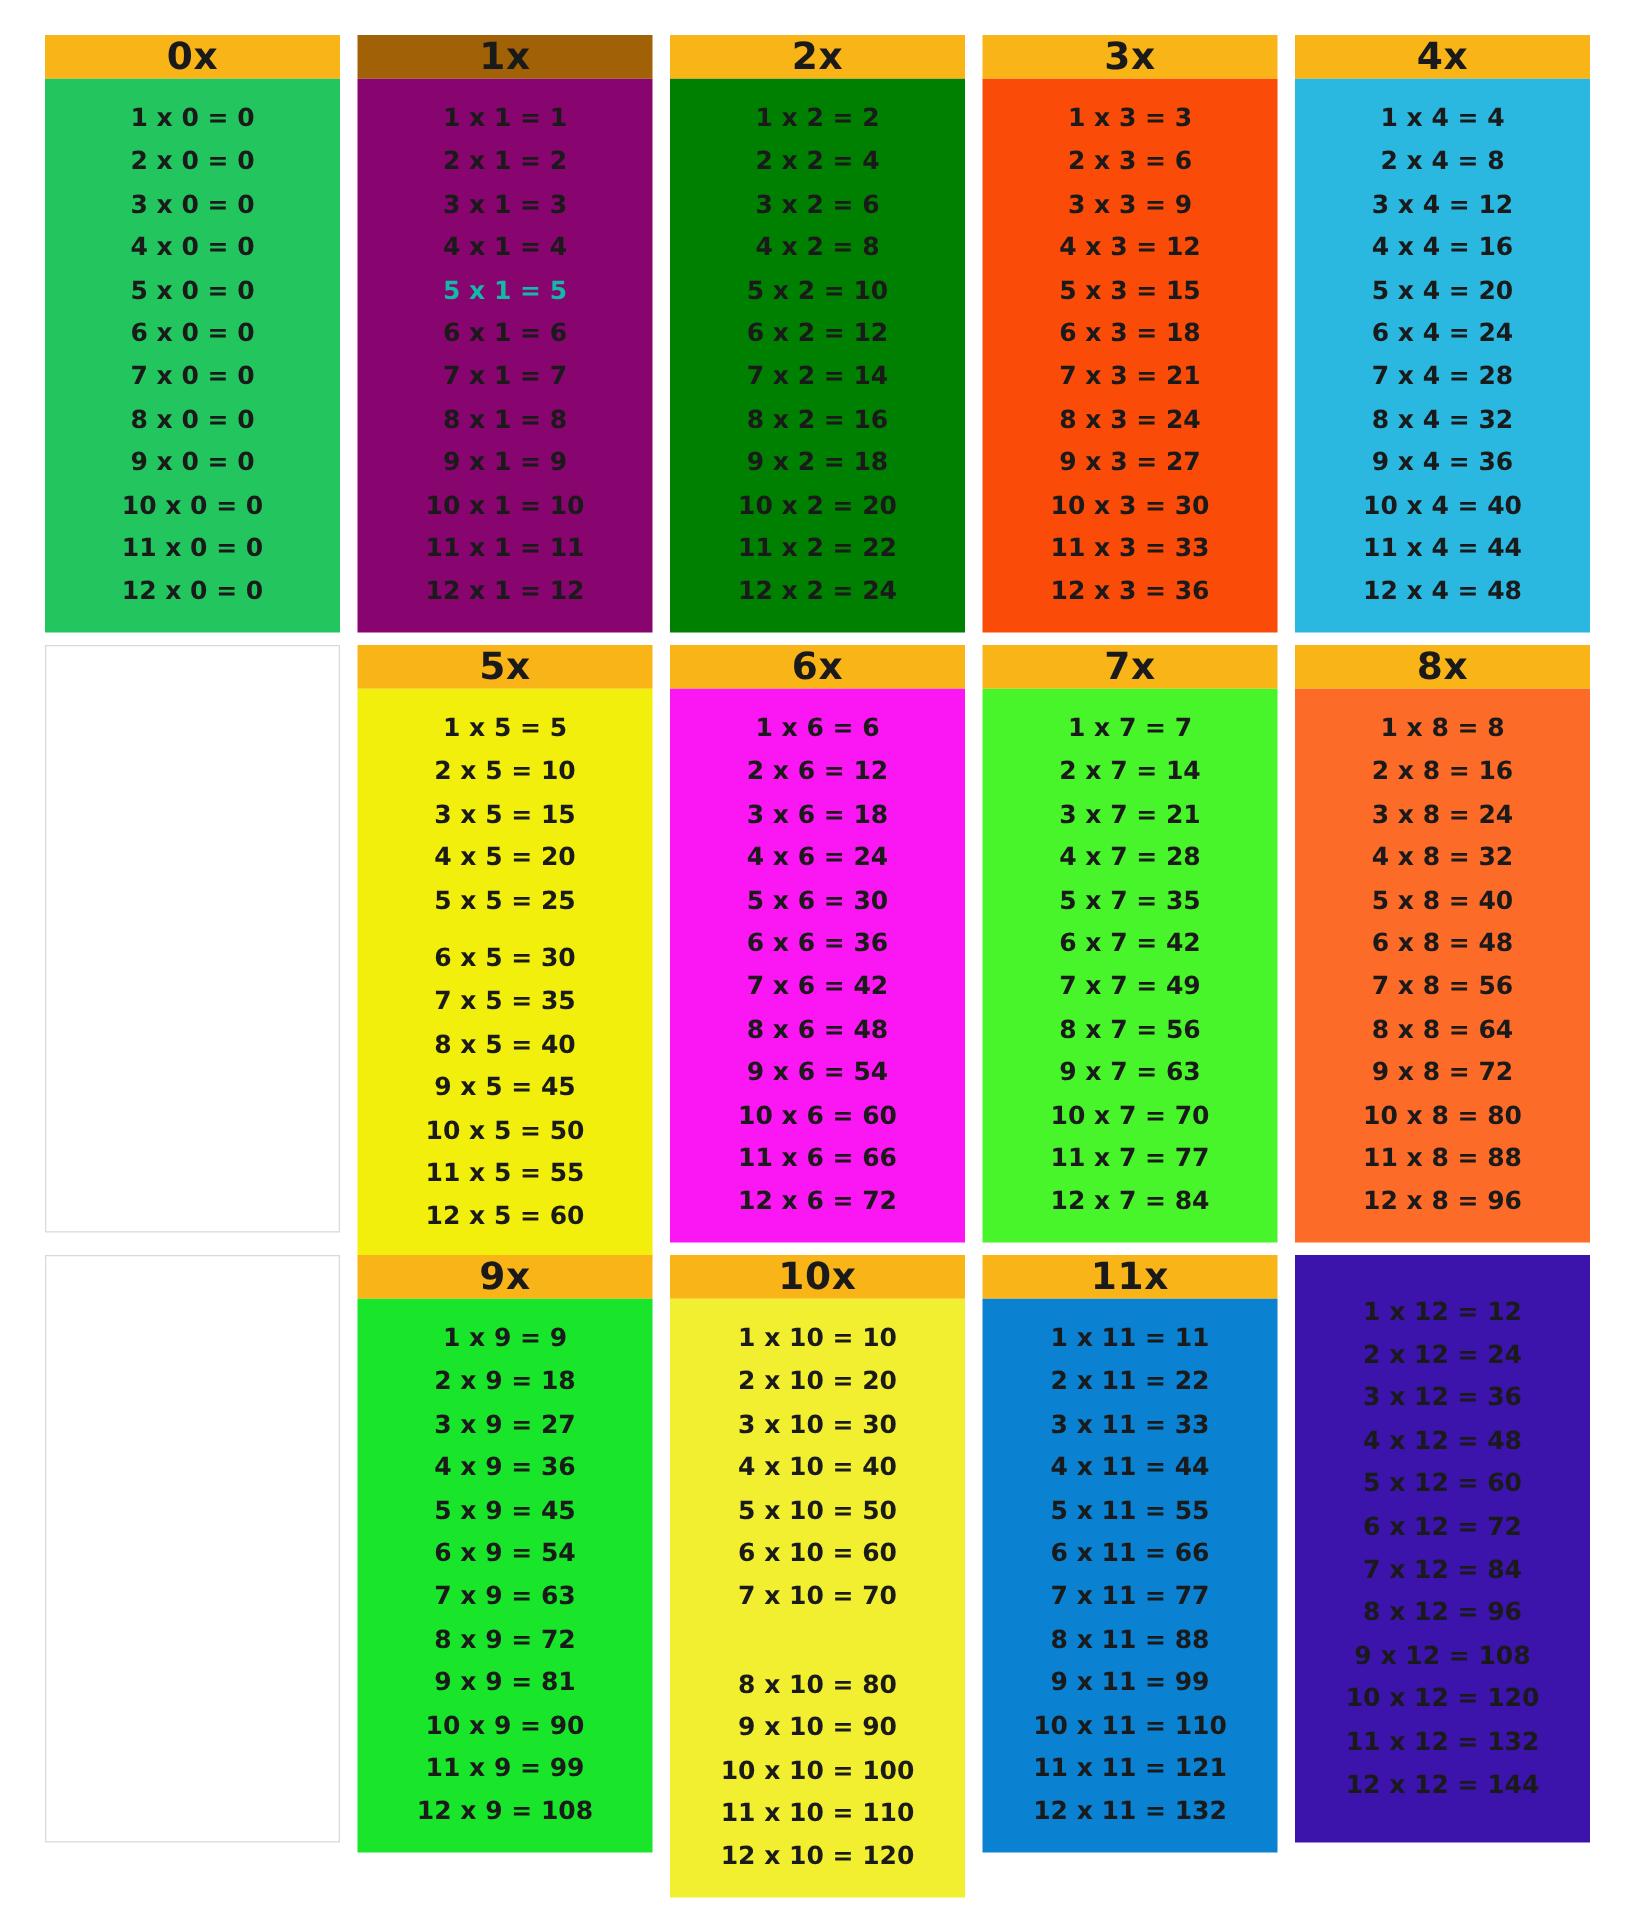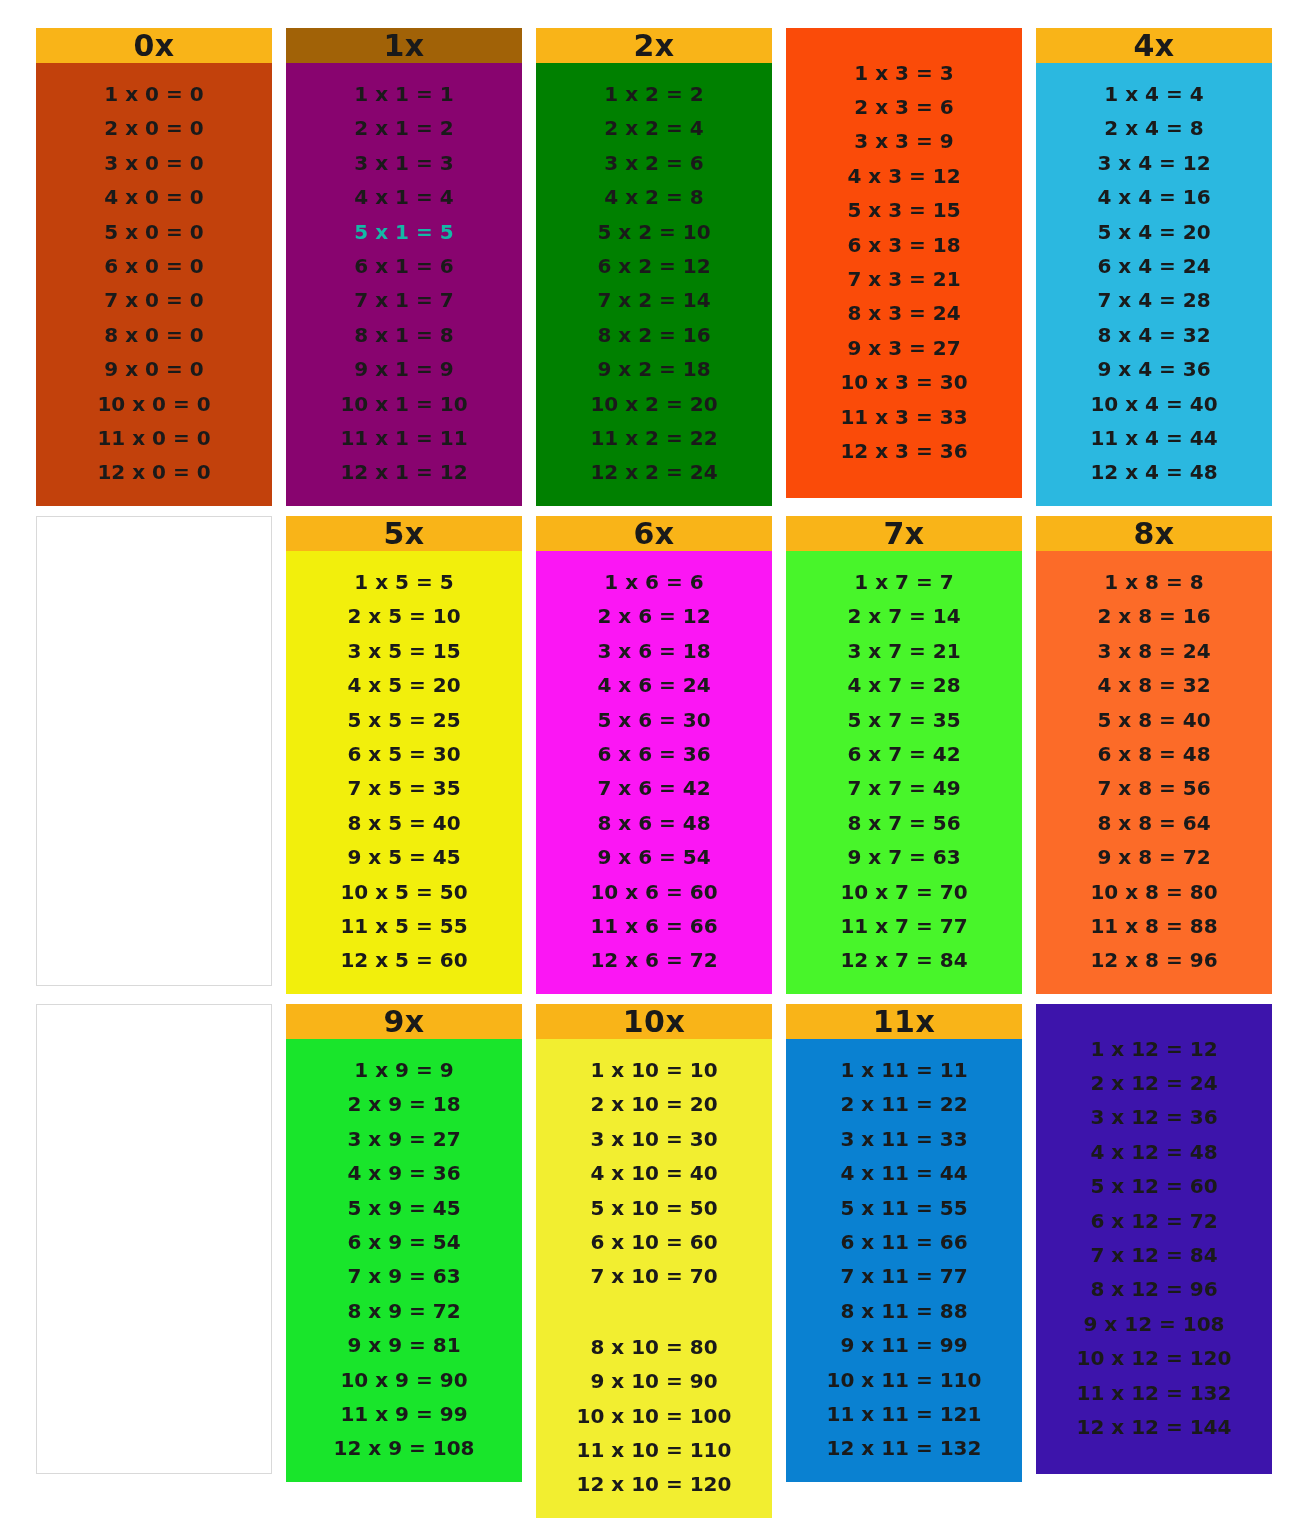--- a/index.html
+++ b/index.html
@@ -75,21 +75,21 @@
   .row-2 .card { height: 470px; }
   .row-3 .card { height: 470px; }
 </style>
 </head>
 <body>
 
 <div class="sheet" id="sheet">
     <div class="table-row row-1">
       <div class="card">
         <div class="card-header" style="background: rgb(249, 180, 24); color: rgb(26, 26, 26);">0x</div>
-        <div class="card-body" style="background: #c2410c;">
+        <div class="card-body" style="background: #22c55e;">
           <div class="fact" style="color: rgb(26, 26, 26);">1 x 0 = 0</div>
           <div class="fact" style="color: rgb(26, 26, 26);">2 x 0 = 0</div>
           <div class="fact" style="color: rgb(26, 26, 26);">3 x 0 = 0</div>
           <div class="fact" style="color: rgb(26, 26, 26);">4 x 0 = 0</div>
           <div class="fact" style="color: rgb(26, 26, 26);">5 x 0 = 0</div>
           <div class="fact" style="color: rgb(26, 26, 26);">6 x 0 = 0</div>
           <div class="fact" style="color: rgb(26, 26, 26);">7 x 0 = 0</div>
           <div class="fact" style="color: rgb(26, 26, 26);">8 x 0 = 0</div>
           <div class="fact" style="color: rgb(26, 26, 26);">9 x 0 = 0</div>
           <div class="fact" style="color: rgb(26, 26, 26);">10 x 0 = 0</div>
@@ -125,20 +125,21 @@
           <div class="fact" style="color: rgb(26, 26, 26);">6 x 2 = 12</div>
           <div class="fact" style="color: rgb(26, 26, 26);">7 x 2 = 14</div>
           <div class="fact" style="color: rgb(26, 26, 26);">8 x 2 = 16</div>
           <div class="fact" style="color: rgb(26, 26, 26);">9 x 2 = 18</div>
           <div class="fact" style="color: rgb(26, 26, 26);">10 x 2 = 20</div>
           <div class="fact" style="color: rgb(26, 26, 26);">11 x 2 = 22</div>
           <div class="fact" style="color: rgb(26, 26, 26);">12 x 2 = 24</div>
         </div>
       </div>
       <div class="card">
+        <div class="card-header" style="background: rgb(249, 180, 24); color: rgb(26, 26, 26);">3x</div>
         <div class="card-body" style="background: rgb(250, 75, 9);">
           <div class="fact" style="color: rgb(26, 26, 26);">1 x 3 = 3</div>
           <div class="fact" style="color: rgb(26, 26, 26);">2 x 3 = 6</div>
           <div class="fact" style="color: rgb(26, 26, 26);">3 x 3 = 9</div>
           <div class="fact" style="color: rgb(26, 26, 26);">4 x 3 = 12</div>
           <div class="fact" style="color: rgb(26, 26, 26);">5 x 3 = 15</div>
           <div class="fact" style="color: rgb(26, 26, 26);">6 x 3 = 18</div>
           <div class="fact" style="color: rgb(26, 26, 26);">7 x 3 = 21</div>
           <div class="fact" style="color: rgb(26, 26, 26);">8 x 3 = 24</div>
           <div class="fact" style="color: rgb(26, 26, 26);">9 x 3 = 27</div>
@@ -168,21 +169,21 @@
     <div class="table-row row-2">
       <div class="card empty"></div>
       <div class="card">
         <div class="card-header" style="background: rgb(249, 180, 24); color: rgb(26, 26, 26);">5x</div>
         <div class="card-body" style="background: rgb(242, 239, 12);">
           <div class="fact" style="color: rgb(26, 26, 26);">1 x 5 = 5</div>
           <div class="fact" style="color: rgb(26, 26, 26);">2 x 5 = 10</div>
           <div class="fact" style="color: rgb(26, 26, 26);">3 x 5 = 15</div>
           <div class="fact" style="color: rgb(26, 26, 26);">4 x 5 = 20</div>
           <div class="fact" style="color: rgb(26, 26, 26);">5 x 5 = 25</div>
-          <div class="fact" style="color: rgb(26, 26, 26);">6 x 5 = 30</div>
+          <div class="fact" style="color: rgb(26, 26, 26); margin-top: 12px;">6 x 5 = 30</div>
           <div class="fact" style="color: rgb(26, 26, 26);">7 x 5 = 35</div>
           <div class="fact" style="color: rgb(26, 26, 26);">8 x 5 = 40</div>
           <div class="fact" style="color: rgb(26, 26, 26);">9 x 5 = 45</div>
           <div class="fact" style="color: rgb(26, 26, 26);">10 x 5 = 50</div>
           <div class="fact" style="color: rgb(26, 26, 26);">11 x 5 = 55</div>
           <div class="fact" style="color: rgb(26, 26, 26);">12 x 5 = 60</div>
         </div>
       </div>
       <div class="card">
         <div class="card-header" style="background: rgb(249, 180, 24); color: rgb(26, 26, 26);">6x</div>

